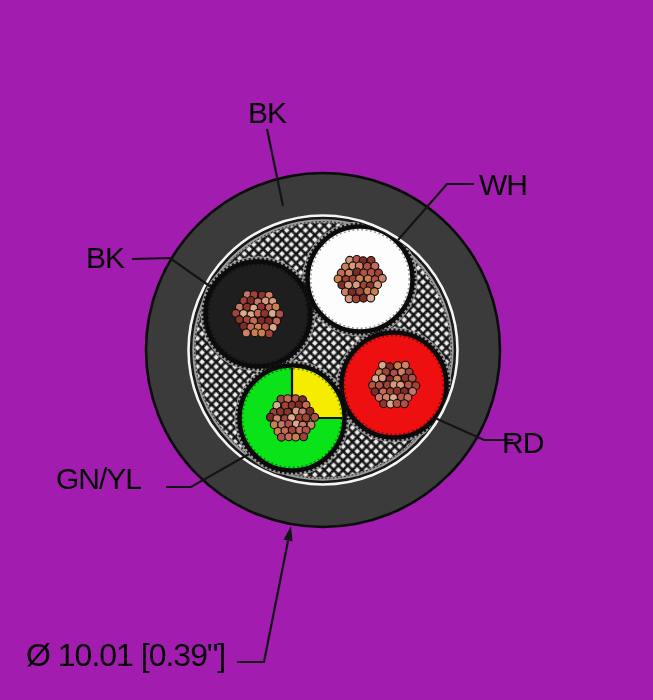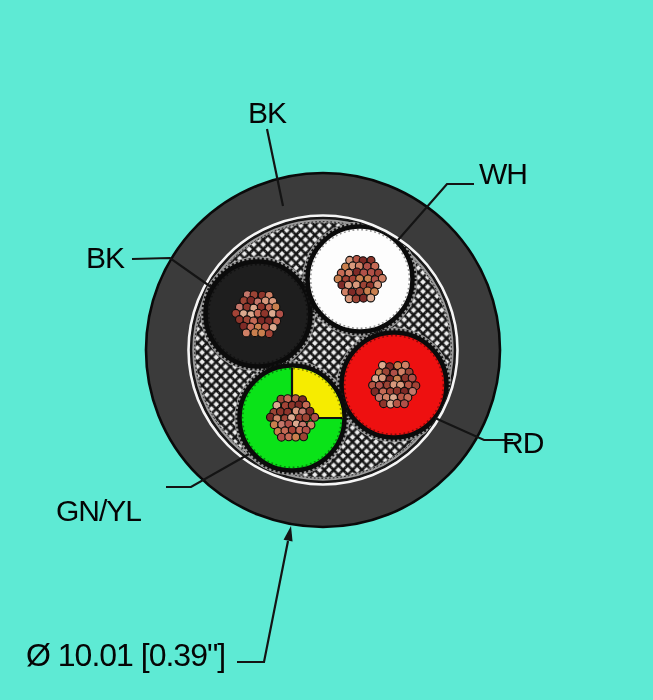--- a/index.html
+++ b/index.html
@@ -1,25 +1,25 @@
 <!DOCTYPE html>
 <html><head>
 <meta charset="utf-8">
 <style>
   html,body{margin:0;padding:0;background:#ffffff;}
-  .stage{position:relative;width:653px;height:700px;background:#5eead4;overflow:hidden;
+  .stage{position:relative;width:653px;height:700px;background:#a21caf;overflow:hidden;
          font-family:"Liberation Sans",sans-serif;}
   #cable-svg{position:absolute;left:0;top:0;}
   .label{position:absolute;font-size:30px;line-height:1;color:#050505;
          letter-spacing:-1px;white-space:nowrap;font-family:"Liberation Sans",sans-serif;}
   #label-jacket{left:248px;top:98px;}
   #label-bk{left:86px;top:243px;}
-  #label-wh{left:479px;top:159px;}
+  #label-wh{left:479px;top:170px;}
   #label-rd{left:502px;top:428px;}
-  #label-gnyl{left:56px;top:496px;}
+  #label-gnyl{left:56px;top:464px;}
   #label-dia{left:26px;top:639px;font-size:32px;}
 </style>
 </head>
 <body>
 
 <div class="stage">
   <svg id="cable-svg" viewBox="0 0 653 700" width="653" height="700">
       <defs>
         <pattern id="braid" width="9.4" height="9.4" patternUnits="userSpaceOnUse">
           <rect width="9.4" height="9.4" fill="#111111"></rect>

